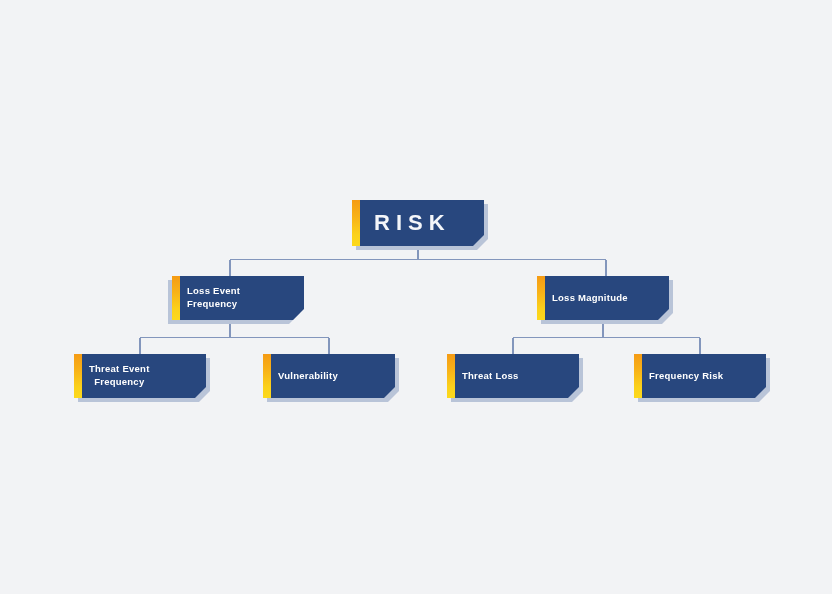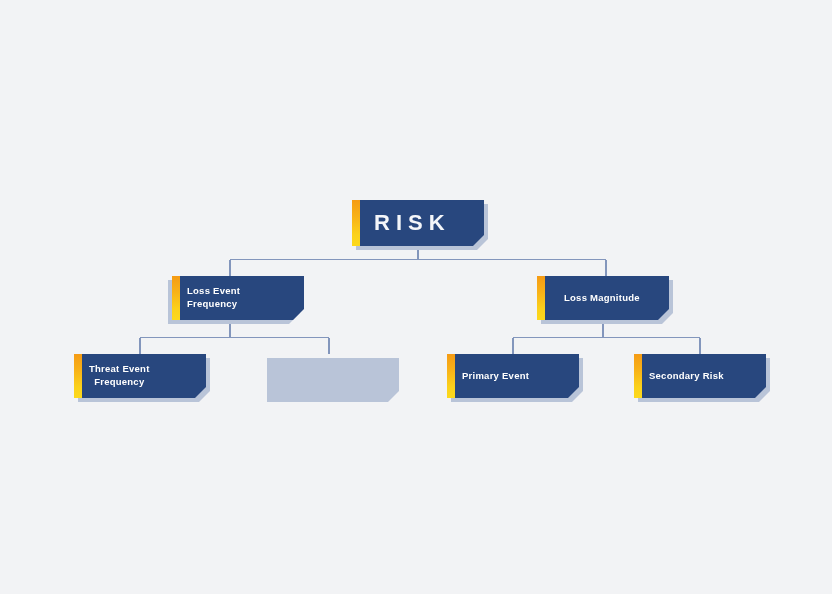--- a/index.html
+++ b/index.html
@@ -92,21 +92,21 @@
     width: 132px;
     height: 44px;
   }
   .level2 .node-label {
     font-size: 9.5px;
     letter-spacing: 0.25px;
     padding-left: 15px;
   }
   #node-lef       { left: 172px; top: 276px; }
   #node-lef-shadow{ left: 168px; top: 280px; width: 132px; height: 44px; }
-  #node-lm        { left: 537px; top: 276px; padding-left: 12px; }
+  #node-lm        { left: 537px; top: 276px; }
   #node-lm-shadow { left: 541px; top: 280px; width: 132px; height: 44px; }
 
   
   .level3 {
     width: 132px;
     height: 44px;
   }
   .level3 .node-label {
     font-size: 9.5px;
     letter-spacing: 0.25px;
@@ -171,24 +171,28 @@
     <span class="accent-bar"></span>
     <span class="node-label">Loss Magnitude</span>
   </div>
 
   <div class="node level3" id="node-tef">
     <span class="accent-bar"></span>
     <span class="node-label">Threat Event
 Frequency</span>
   </div>
 
+  <div class="node level3" id="node-vuln">
+    <span class="accent-bar"></span>
+    <span class="node-label">Vulnerability</span>
+  </div>
 
   <div class="node level3" id="node-pl">
     <span class="accent-bar"></span>
-    <span class="node-label">Primary Event</span>
+    <span class="node-label">Threat Loss</span>
   </div>
 
   <div class="node level3" id="node-sr">
     <span class="accent-bar"></span>
-    <span class="node-label">Secondary Risk</span>
+    <span class="node-label">Frequency Risk</span>
   </div>
 
 </div>
 
 </body></html>

